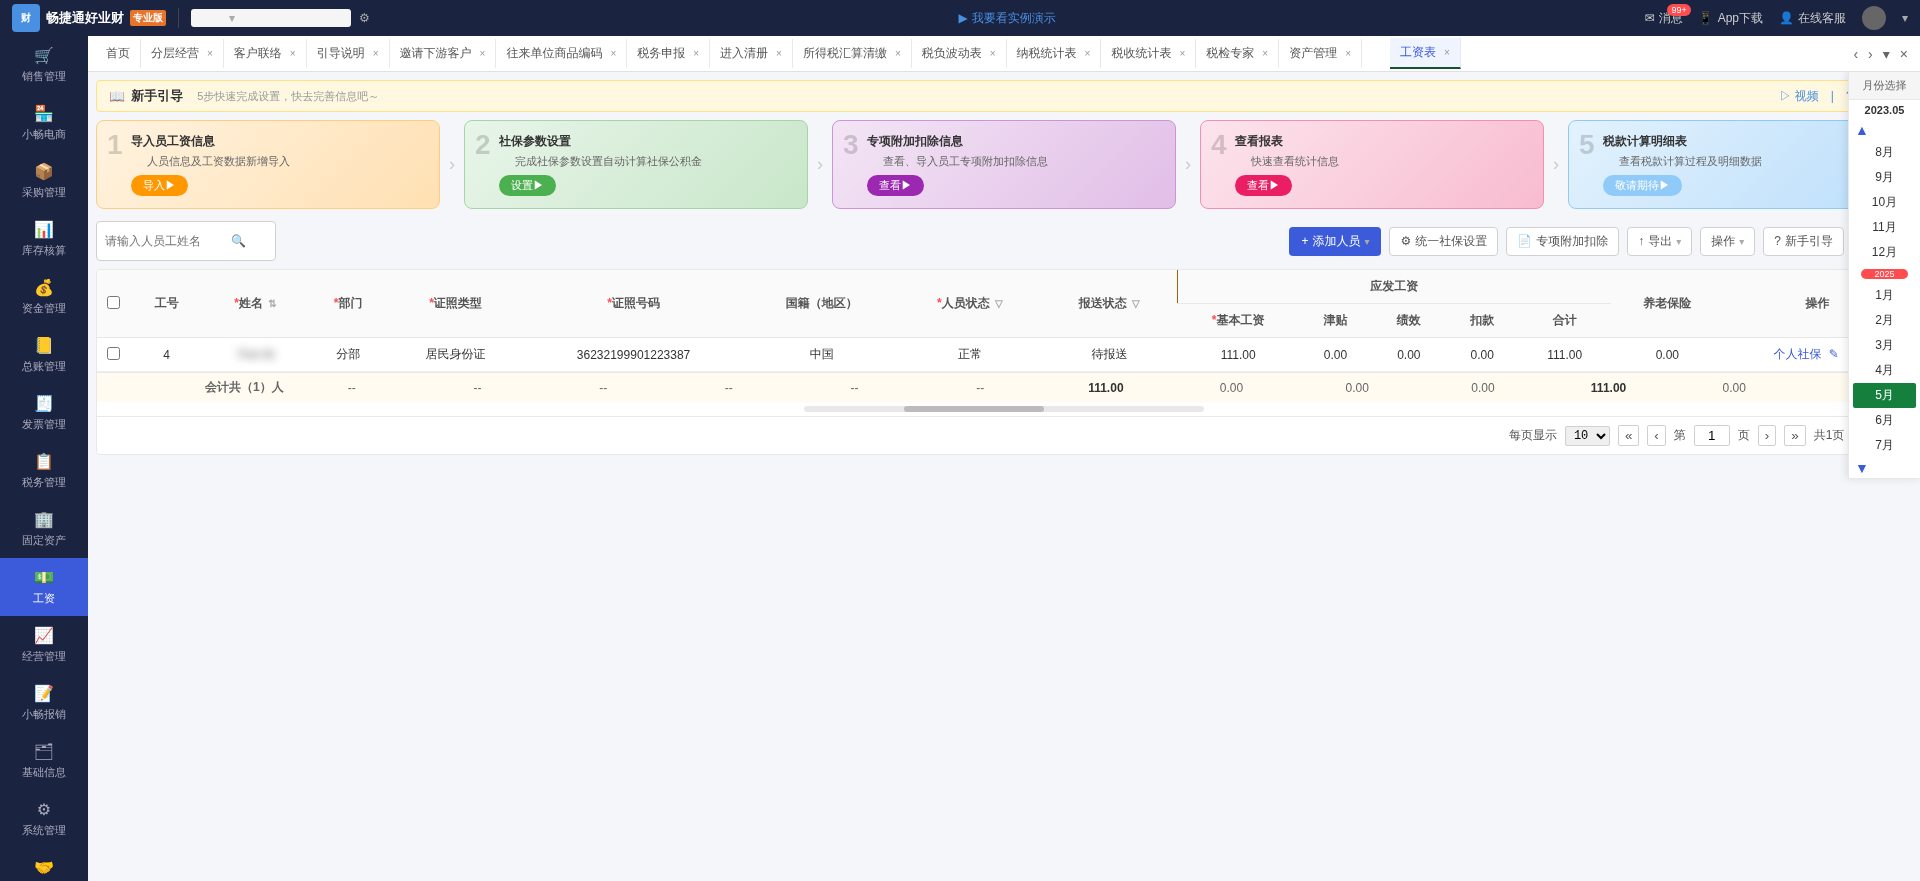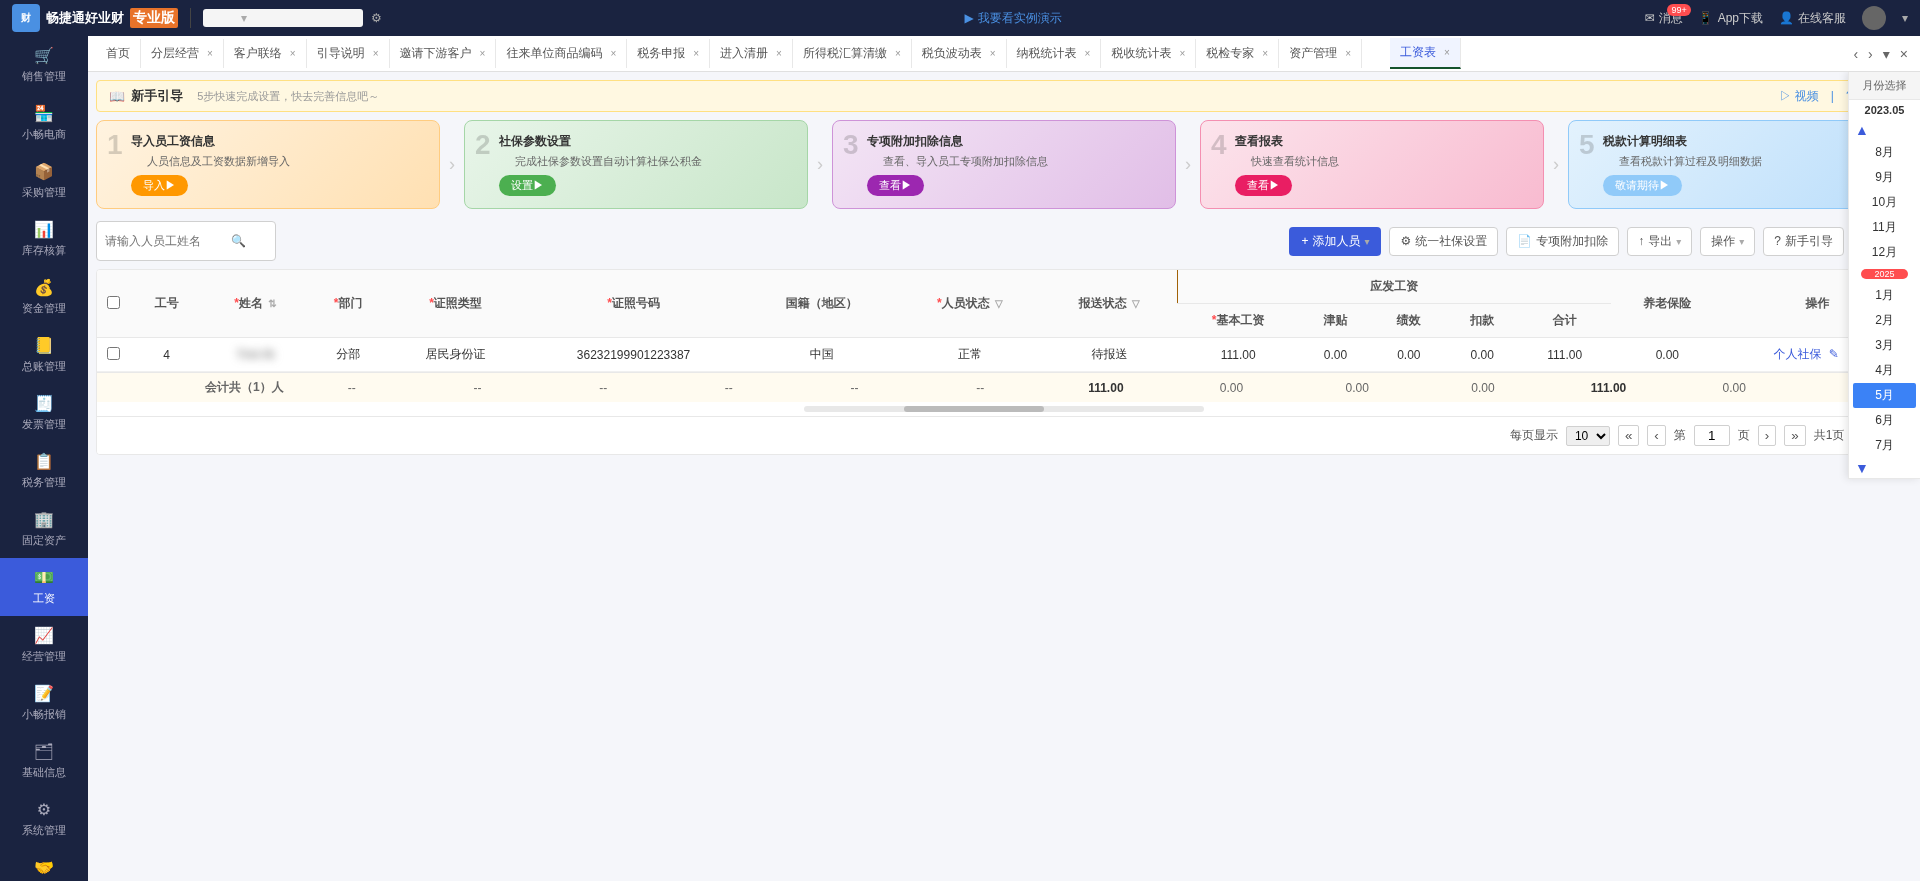--- a/index.html
+++ b/index.html
@@ -11,21 +11,21 @@
     .main-layout { display: flex; flex: 1; overflow: hidden; }
     .sidebar { width: 88px; background: #1a2340; display: flex; flex-direction: column; flex-shrink: 0; }
     .content-area { flex: 1; display: flex; flex-direction: column; overflow: hidden; }
     .tab-bar { height: 36px; background: #fff; border-bottom: 1px solid #e0e0e0; display: flex; align-items: center; flex-shrink: 0; padding: 0 8px; overflow: hidden; }
     .main-content { flex: 1; background: #f5f6fa; overflow: auto; padding: 8px; position: relative; }
 
     
     .top-bar-left { display: flex; align-items: center; gap: 8px; }
     .logo-area { display: flex; align-items: center; gap: 6px; color: #fff; font-size: 13px; font-weight: bold; }
     .logo-icon { width: 28px; height: 28px; background: #4a90e2; border-radius: 4px; display: flex; align-items: center; justify-content: center; color: #fff; font-size: 10px; }
-    .version-badge { background: #e8732a; color: #fff; font-size: 14px; padding: 1px 3px; border-radius: 2px; }
+    .version-badge { background: #e8732a; color: #fff; font-size: 10px; padding: 1px 3px; border-radius: 2px; }
     .top-bar-center { display: flex; align-items: center; gap: 4px; color: #aaa; font-size: 12px; }
     .play-icon { color: #4a90e2; }
     .top-bar-right { display: flex; align-items: center; gap: 16px; color: #ccc; font-size: 12px; }
     .notif-btn { position: relative; display: flex; align-items: center; gap: 4px; color: #ccc; cursor: pointer; }
     .badge { background: #ff4d4f; color: #fff; font-size: 9px; padding: 1px 4px; border-radius: 8px; position: absolute; top: -6px; right: -8px; }
     .top-btn { display: flex; align-items: center; gap: 4px; color: #ccc; cursor: pointer; }
     .avatar { width: 24px; height: 24px; background: #666; border-radius: 50%; }
 
     
     .sidebar-item { display: flex; flex-direction: column; align-items: center; justify-content: center; padding: 10px 4px; color: #aab; font-size: 11px; cursor: pointer; gap: 4px; transition: background 0.2s; }
@@ -97,21 +97,21 @@
     .scroll-track { width: 400px; height: 6px; background: #e8e8e8; border-radius: 3px; }
     .scroll-thumb { width: 140px; height: 6px; background: #bbb; border-radius: 3px; margin-left: 100px; }
 
     
     .month-panel { position: absolute; right: 0; top: 0; width: 72px; background: #fff; border-left: 1px solid #e8e8e8; border-bottom: 1px solid #e8e8e8; z-index: 100; box-shadow: -2px 0 8px rgba(0,0,0,0.1); }
     .month-panel-title { background: #f5f5f5; padding: 6px; text-align: center; font-size: 11px; color: #666; border-bottom: 1px solid #e8e8e8; }
     .month-year { padding: 4px; text-align: center; font-size: 11px; color: #333; font-weight: bold; }
     .month-nav { display: flex; justify-content: space-between; padding: 2px 6px; }
     .month-nav-btn { background: none; border: none; cursor: pointer; color: #3b5bdb; font-size: 14px; }
     .month-item { padding: 4px 4px; text-align: center; font-size: 12px; color: #333; cursor: pointer; }
-    .month-item.active { background: #3b82f6; color: #fff; border-radius: 2px; margin: 0 4px; }
+    .month-item.active { background: #15803d; color: #fff; border-radius: 2px; margin: 0 4px; }
     .year-badge { background: #ff4d4f; color: #fff; font-size: 9px; padding: 0 13px; border-radius: 8px; }
 
     .required-mark { color: #ff4d4f; }
     .sort-icon { color: #aaa; font-size: 10px; margin-left: 2px; cursor: pointer; }
 
     .blurred-text { filter: blur(4px); user-select: none; color: #666; }
   </style>
 </head>
 <body>
 
@@ -470,21 +470,21 @@
           </div>
 
           <div class="scroll-bar-row">
             <div class="scroll-track">
               <div class="scroll-thumb"></div>
             </div>
           </div>
 
           <div class="pagination-bar">
             <span>每页显示</span>
-            <select style="border:1px solid #d0d0d0;border-radius:2px;padding:1px 4px;font-size:12px;">
+            <select style="border:1px solid #d0d0d0;border-radius:2px;padding:1px 4px;font-size:12px;font-family:Liberation Mono, monospace;">
               <option>10</option>
               <option>20</option>
               <option>50</option>
             </select>
             <button class="page-btn">«</button>
             <button class="page-btn">‹</button>
             <span>第</span>
             <input type="text" class="page-input" value="1" style="">
             <span>页</span>
             <button class="page-btn">›</button>

